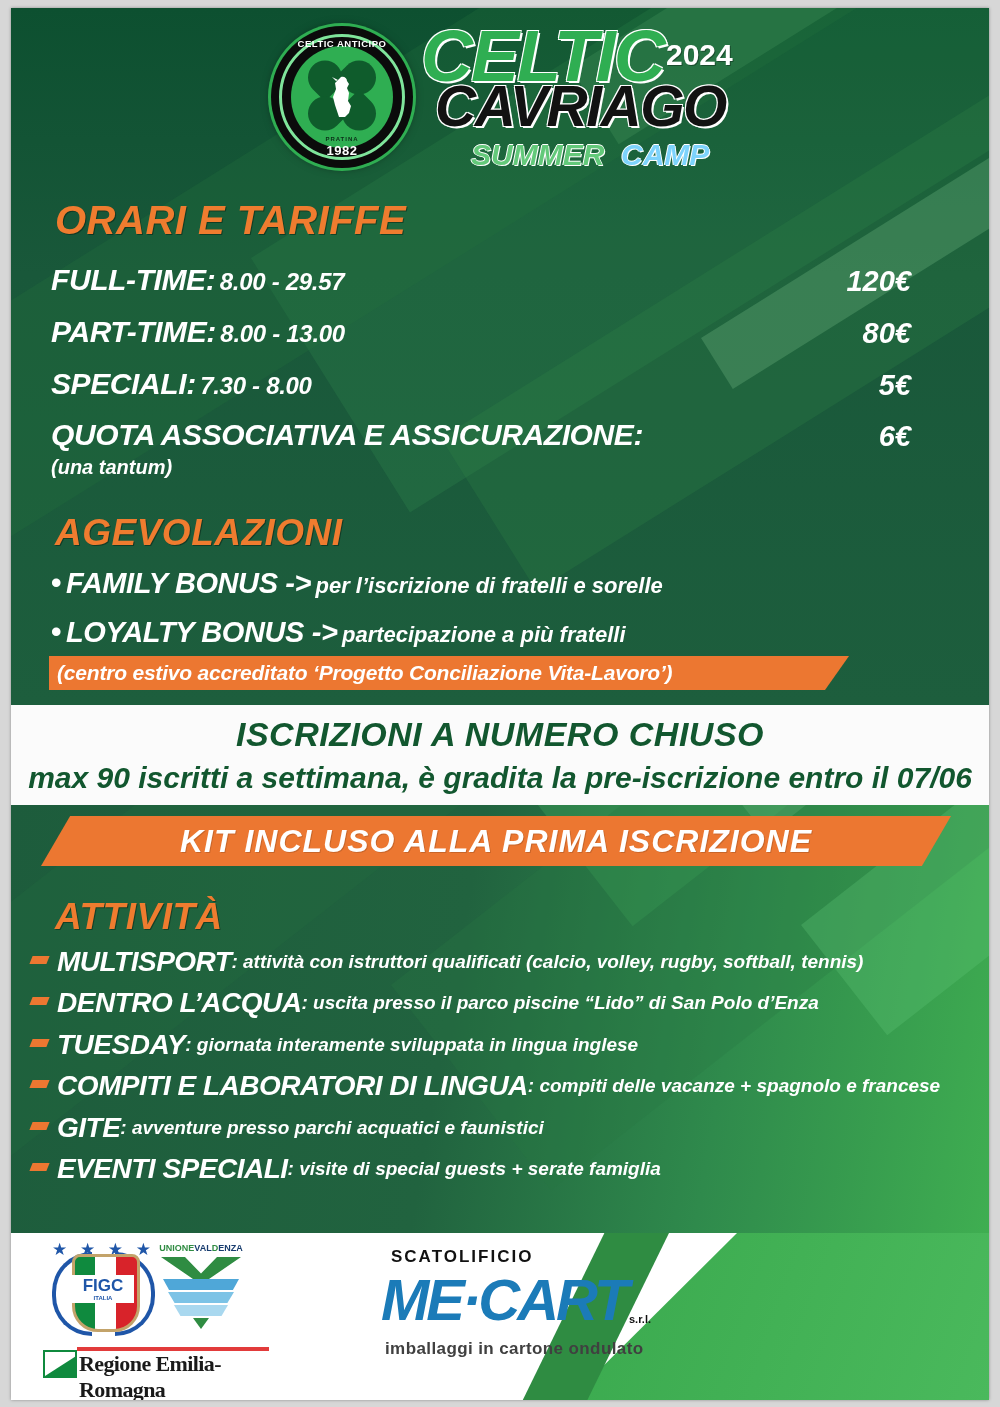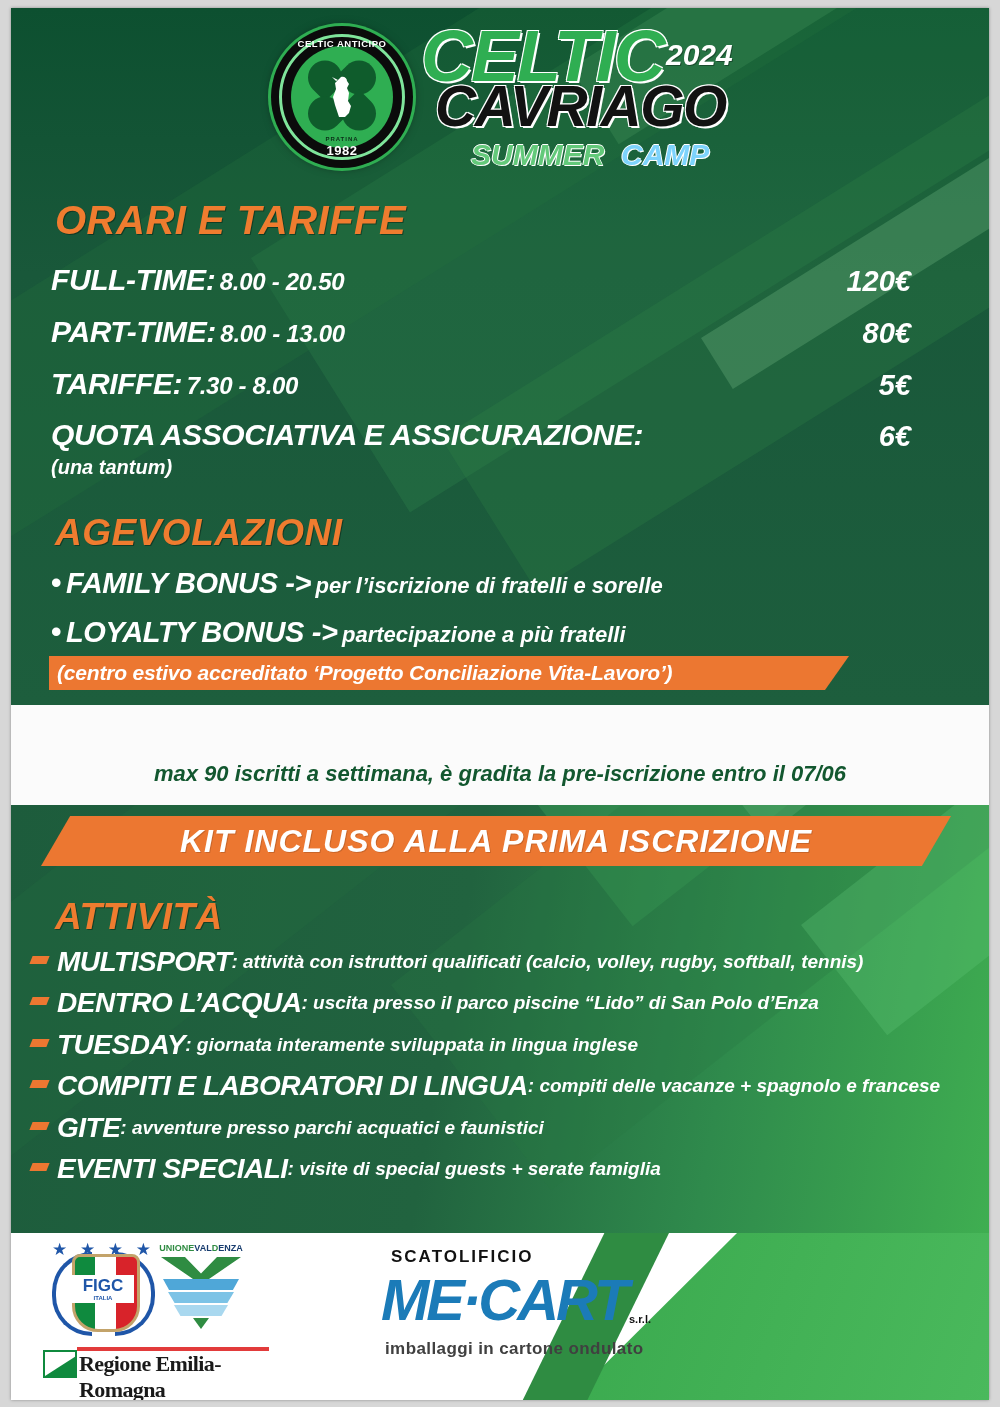--- a/index.html
+++ b/index.html
@@ -85,21 +85,21 @@
   .wordmark{position:absolute;left:410px;top:8px;width:350px;height:165px;}
   .wm-celtic{
     position:absolute;left:0;top:4px;
     font-size:72px;font-weight:bold;font-style:italic;
     color:#2fae52;letter-spacing:-2px;
     text-shadow:2px 2px 0 #ffffff,-1px -1px 0 #ffffff,1px -1px 0 #ffffff,-1px 1px 0 #ffffff;
     line-height:1;
   }
   .wm-year{
     position:absolute;left:245px;top:22px;
-    font-size:30px;font-weight:bold;font-style:italic;color:#ffffff;
+    font-size:30px;font-weight:bold;color:#ffffff;
     text-shadow:1px 1px 0 #1a4d2e;
   }
   .wm-cavriago{
     position:absolute;left:14px;top:62px;
     font-size:57px;font-weight:bold;font-style:italic;
     color:#121212;letter-spacing:-1.5px;
     text-shadow:2px 2px 0 #ffffff,-1px -1px 0 #ffffff,1px -1px 0 #ffffff,-1px 1px 0 #ffffff;
     line-height:1;
   }
   .wm-summer{
@@ -157,21 +157,21 @@
   .whiteband{
     position:absolute;left:0;top:697px;width:978px;height:100px;
     background:#fbfbfb;
   }
   .wb-title{
     position:absolute;left:0;right:0;top:10px;text-align:center;
     color:#12572f;font-size:34px;font-weight:bold;font-style:italic;letter-spacing:.5px;
   }
   .wb-sub{
     position:absolute;left:0;right:0;top:56px;text-align:center;
-    color:#12572f;font-size:22px;font-weight:bold;font-style:italic;
+    color:#12572f;font-size:30px;font-weight:bold;font-style:italic;
   }
 
   
   .gz-bot{top:797px;height:428px;background:
       linear-gradient(100deg,#1d5c3c 0%, #21633f 45%, #2f8a4c 72%, #3fae51 100%);}
   .gz-bot .b1{left:480px;top:-60px;width:1500px;height:230px;
      background:rgba(70,180,95,.30);transform:rotate(-38deg);}
   .gz-bot .b2{left:700px;top:-40px;width:1500px;height:90px;
      background:rgba(150,225,165,.25);transform:rotate(-38deg);}
   .gz-bot .b3{left:380px;top:180px;width:1500px;height:260px;
@@ -319,30 +319,30 @@
         <div class="wm-summer">SUMMER</div>
         <div class="wm-camp">CAMP</div>
       </div>
 
     </div>
 
     <div class="sect-head" id="h-orari">ORARI E TARIFFE</div>
 
     <div class="prow" id="r1">
       <span class="plabel">FULL-TIME:</span>
-      <span class="ptime">8.00 - 20.50</span>
+      <span class="ptime">8.00 - 29.57</span>
       <span class="pprice">120€</span>
     </div>
     <div class="prow" id="r2">
       <span class="plabel">PART-TIME:</span>
       <span class="ptime">8.00 - 13.00</span>
       <span class="pprice">80€</span>
     </div>
     <div class="prow" id="r3">
-      <span class="plabel">TARIFFE:</span>
+      <span class="plabel">SPECIALI:</span>
       <span class="ptime">7.30 - 8.00</span>
       <span class="pprice">5€</span>
     </div>
     <div class="prow" id="r4">
       <span class="plabel">QUOTA ASSOCIATIVA E ASSICURAZIONE:</span>
       <span class="ptime"></span>
       <span class="pprice">6€</span>
     </div>
     <div class="psub">(una tantum)</div>
 
@@ -357,20 +357,21 @@
       <span class="bbull">•</span>
       <span class="bname">LOYALTY BONUS -&gt;</span>
       <span class="bdesc">partecipazione a più fratelli</span>
     </div>
 
     <div class="accredit">
       <span>(centro estivo accreditato ‘Progetto Conciliazione Vita-Lavoro’)</span>
     </div>
 
     <div class="whiteband">
+      <div class="wb-title">ISCRIZIONI A NUMERO CHIUSO</div>
       <div class="wb-sub">max 90 iscritti a settimana,  è gradita la pre-iscrizione entro il 07/06</div>
     </div>
 
     <div class="greenzone gz-bot">
       <div class="stripe b1"></div>
       <div class="stripe b2"></div>
       <div class="stripe b3"></div>
       <div class="stripe b4"></div>
       <div class="stripe b5"></div>
     </div>

